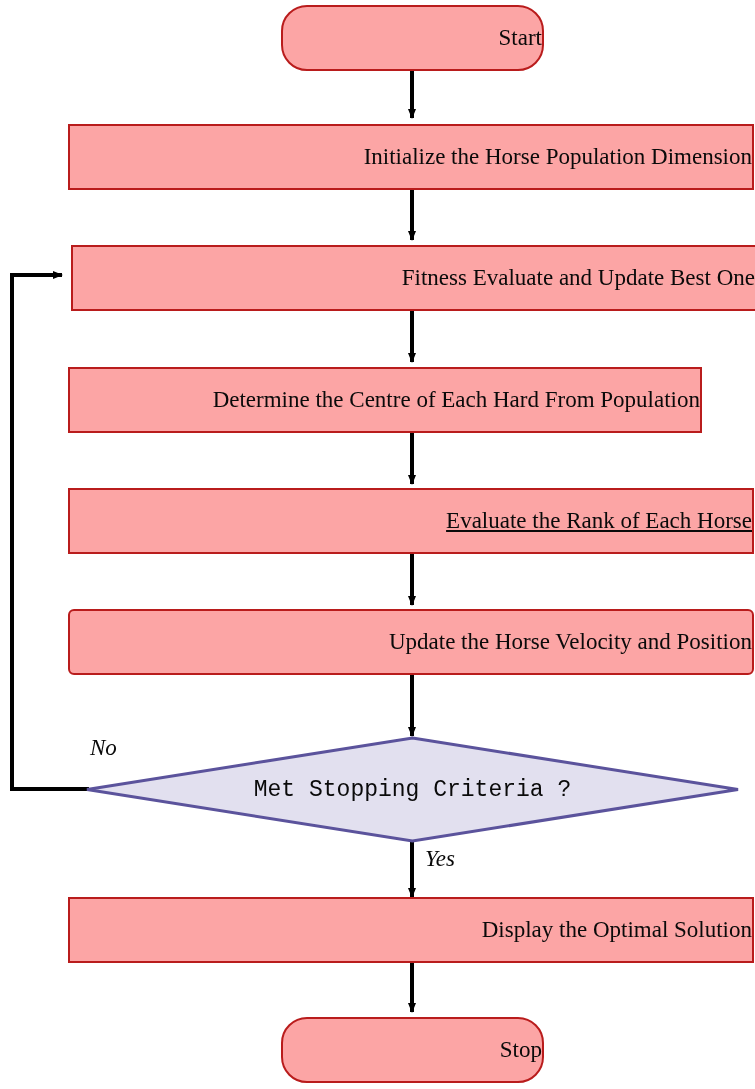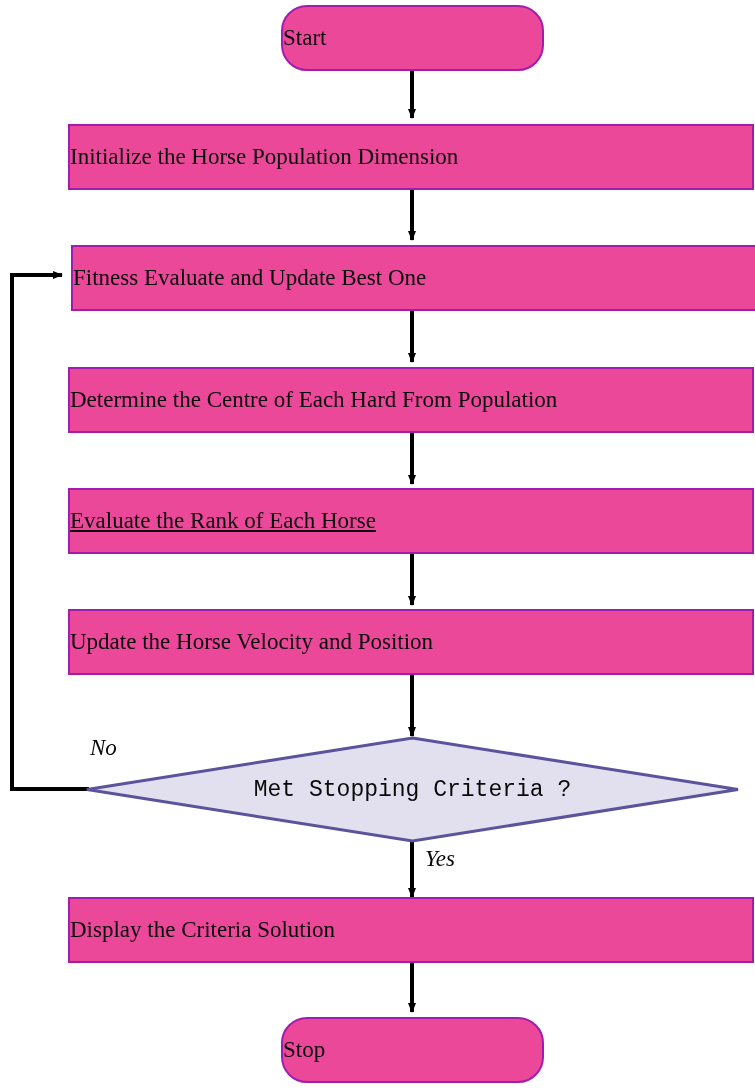--- a/index.html
+++ b/index.html
@@ -26,24 +26,24 @@
     top: 0;
     width: 755px;
     height: 1089px;
     pointer-events: none;
   }
   .node {
     position: absolute;
     box-sizing: border-box;
     display: flex;
     align-items: center;
-    justify-content: flex-start;
+    justify-content: flex-end;
     text-align: center;
-    background: #ec4899;
-    border: 2px solid #a21caf;
+    background: #fca5a5;
+    border: 2px solid #b91c1c;
     color: #0a0a0a;
     font-size: 23px;
     line-height: 1.1;
   }
   .terminal {
     border-radius: 26px;
   }
   .process {
     border-radius: 0;
   }
@@ -112,44 +112,44 @@
   </div>
 
   <div class="node process" style="left:68px; top:124px; width:686px; height:66px;">
     <span>Initialize the Horse Population Dimension</span>
   </div>
 
   <div class="node process" style="left:71px; top:245px; width:686px; height:66px;">
     <span>Fitness Evaluate and Update Best One</span>
   </div>
 
-  <div class="node process" style="left:68px; top:367px; width:686px; height:66px;">
+  <div class="node process" style="left:68px; top:367px; width:634px; height:66px;">
     <span>Determine the Centre of Each Hard From Population</span>
   </div>
 
   <div class="node process" style="left:68px; top:488px; width:686px; height:66px;text-decoration:underline;">
     <span>Evaluate the Rank of Each Horse</span>
   </div>
 
-  <div class="node process" style="left:68px; top:609px; width:686px; height:66px;">
+  <div class="node process" style="left:68px; top:609px; width:686px; height:66px;border-radius:6px;">
     <span>Update the Horse Velocity and Position</span>
   </div>
 
   <div class="decision-wrap" style="left:85px; top:736px; width:655px; height:107px;">
     <svg width="655" height="107" viewBox="0 0 655 107">
       <polygon points="327.5,2 653,53.5 327.5,105 2,53.5" fill="#e2e0ef" stroke="#5b539c" stroke-width="3"></polygon>
     </svg>
     <div class="decision-label">Met Stopping Criteria ?</div>
   </div>
 
   <div class="edge-label" style="left:90px; top:735px;">No</div>
 
   <div class="edge-label" style="left:425px; top:846px;">Yes</div>
 
   <div class="node process" style="left:68px; top:897px; width:686px; height:66px;">
-    <span>Display the Criteria Solution</span>
+    <span>Display the Optimal Solution</span>
   </div>
 
   <div class="node terminal" style="left:281px; top:1017px; width:263px; height:66px;">
     <span>Stop</span>
   </div>
 
 </div>
 
 </body></html>

